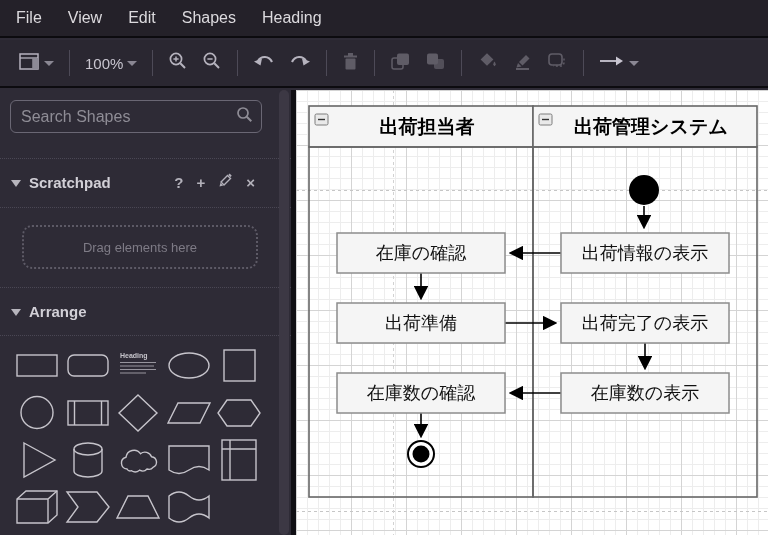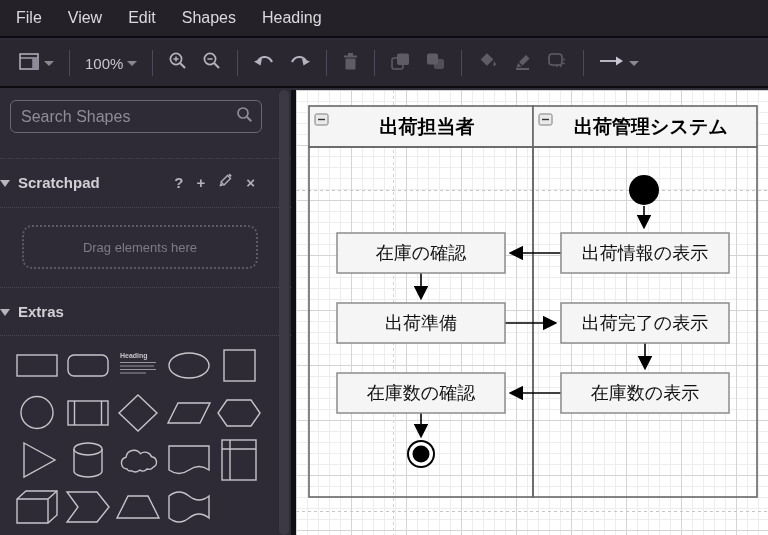--- a/index.html
+++ b/index.html
@@ -35,21 +35,21 @@
     position:absolute; top:10px; left:10px; width:252px; height:33px;
     border:1px solid #6a6774; border-radius:6px; display:flex; align-items:center;
     background:transparent; padding:0 8px 0 10px;
   }
   .search-box input {
     flex:1; background:transparent; border:none; outline:none;
     color:#cfcdd5; font-size:16px; font-family:"Liberation Sans",sans-serif;
   }
   .search-box input::placeholder { color:#8f8d96; }
   .hr-dot { position:absolute; left:0; right:0; height:0; border-top:1px dotted #4a4754; }
-  .section-row { position:absolute; left:0; width:100%; height:48px; display:flex; align-items:center; padding-left:0; }
+  .section-row { position:absolute; left:0; width:100%; height:48px; display:flex; align-items:center; padding-left:11px; }
   .section-title { color:#d2d0d7; font-size:15px; font-weight:bold; margin-left:8px; }
   .scratch-actions { position:absolute; right:36px; display:flex; align-items:center; gap:13px; }
   .scratch-actions .glyph { color:#b3b1ba; font-size:15px; font-weight:bold; }
   .dropzone {
     position:absolute; top:135px; left:22px; width:236px; height:44px;
     border:2px dotted #5d5a66; border-radius:10px;
     display:flex; align-items:center; justify-content:center;
     color:#7e7b86; font-size:13px;
   }
   .shape-grid {
@@ -264,21 +264,21 @@
     </div>
 
     <div class="hr-dot" style="top:197px"></div>
 
     <div class="section-row" style="top:197px">
       <span class="disc">
         <svg width="10" height="7" viewBox="0 0 10 7">
             <polygon points="0,0 10,0 5,7" fill="#b7b5bd"></polygon>
           </svg>
       </span>
-      <span class="section-title">Extras</span>
+      <span class="section-title">Arrange</span>
     </div>
 
     <div class="hr-dot" style="top:245px"></div>
 
     <div class="shape-grid">
 
       <div class="shape-cell">
         <svg width="44" height="34" viewBox="0 0 44 34">
             <rect x="2" y="6" width="40" height="21" fill="none" stroke="#c6c4cb" stroke-width="1.4"></rect>
           </svg>

